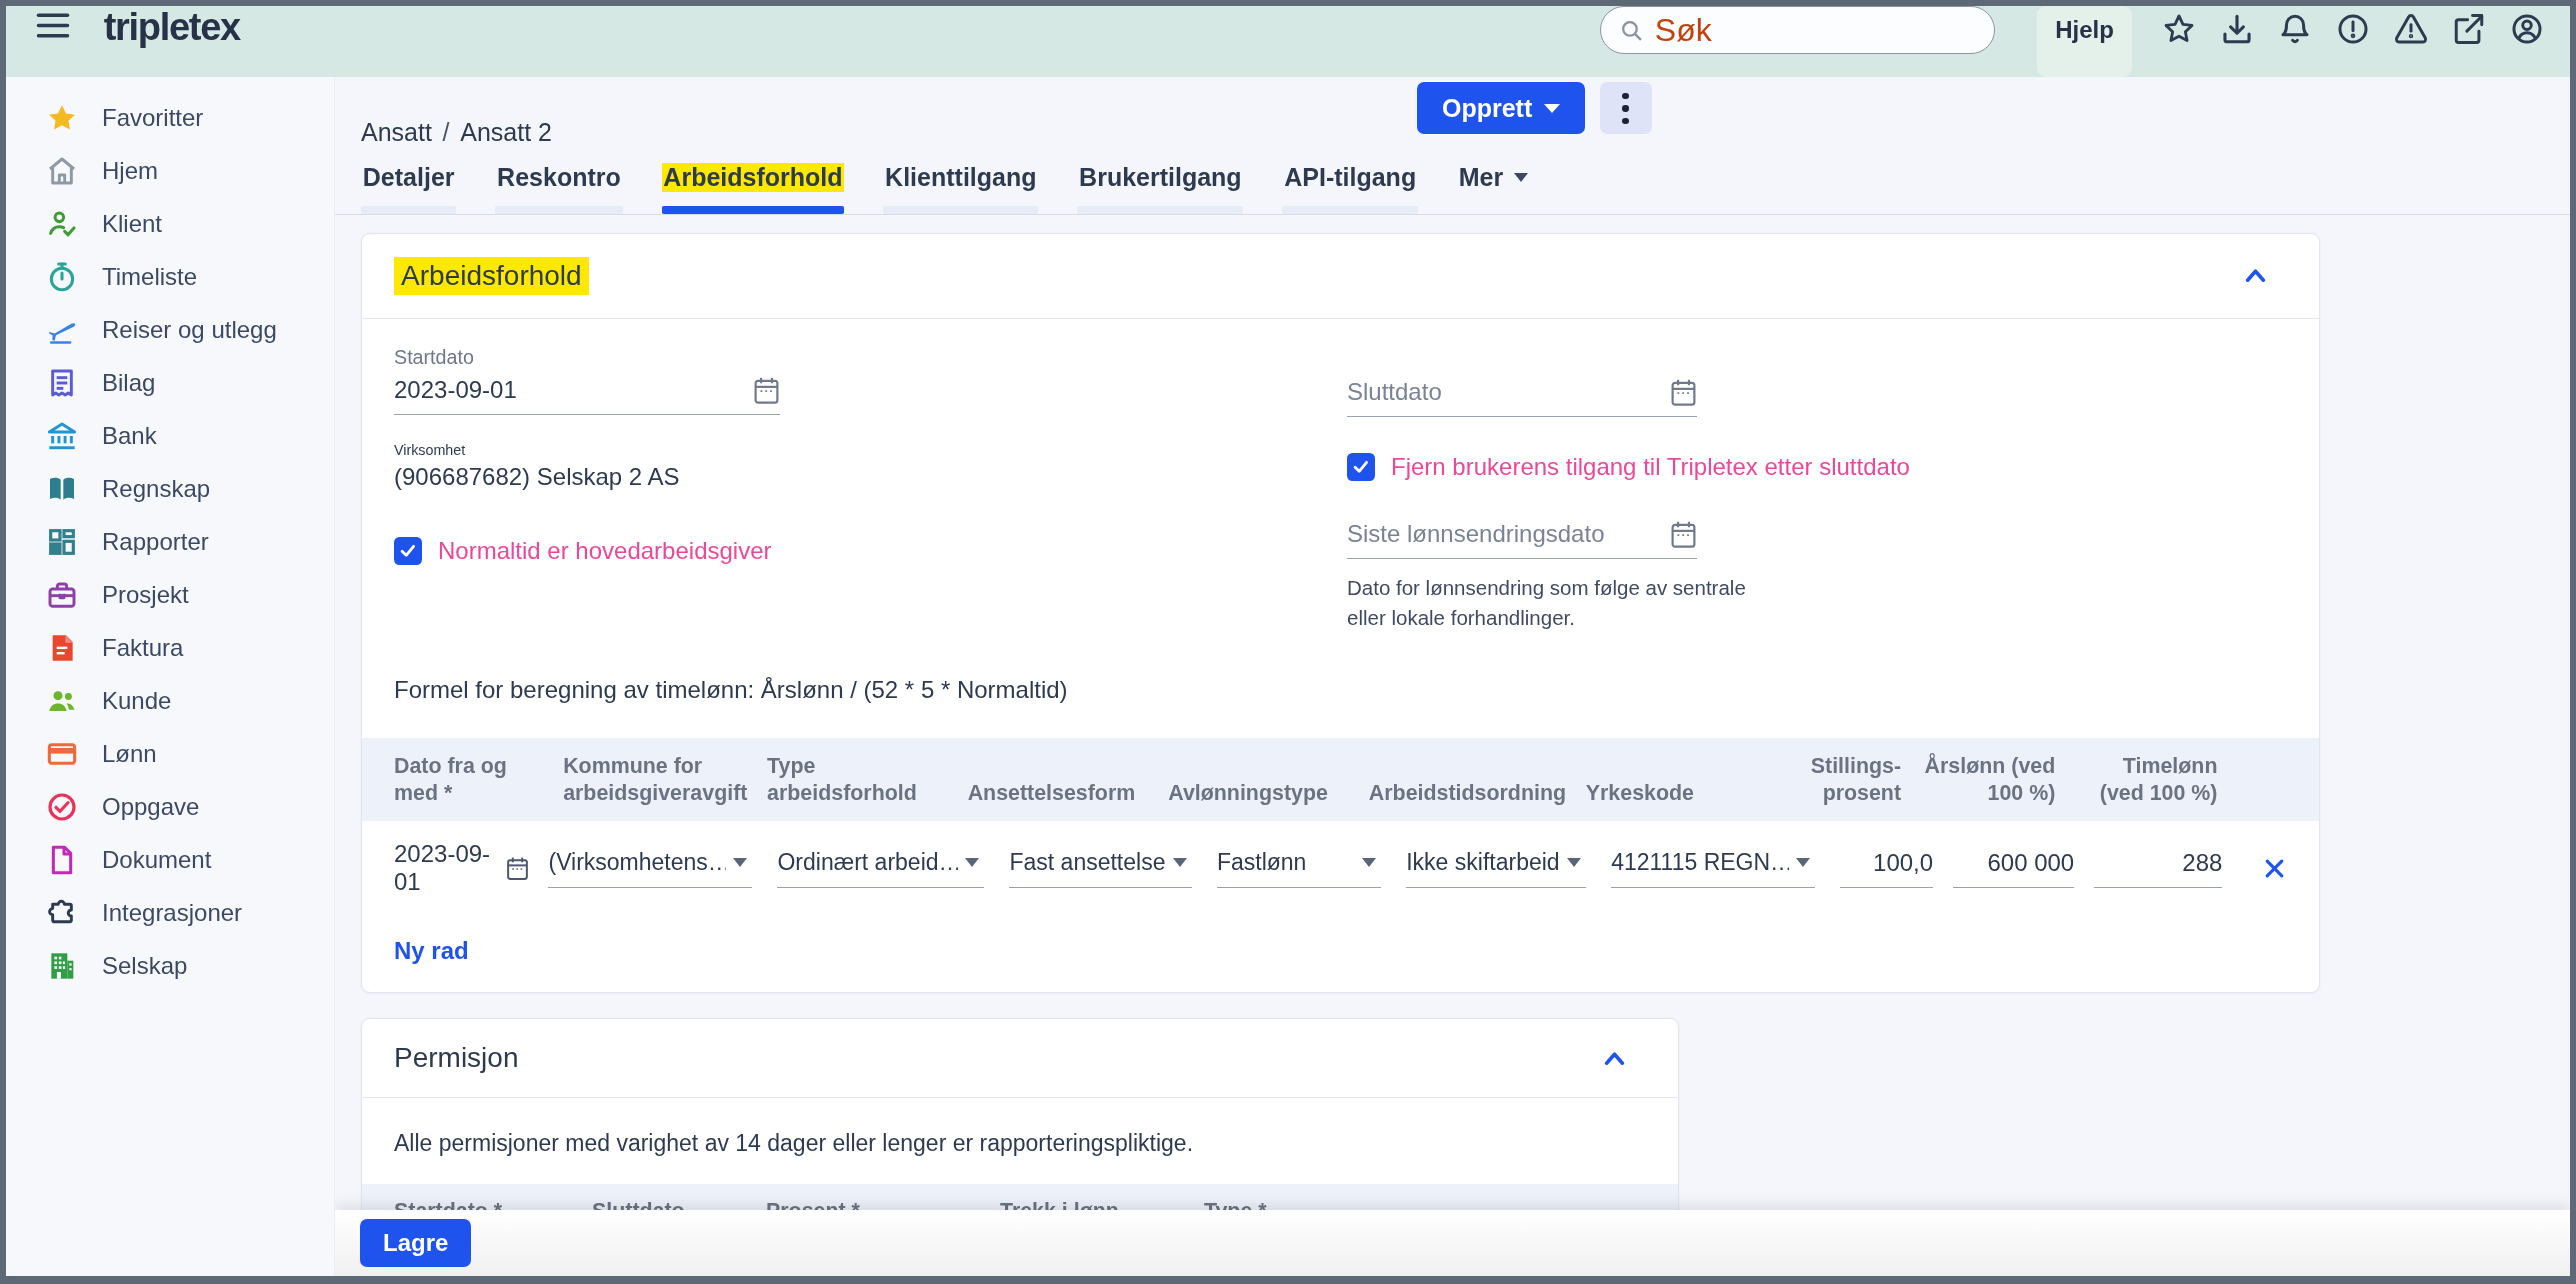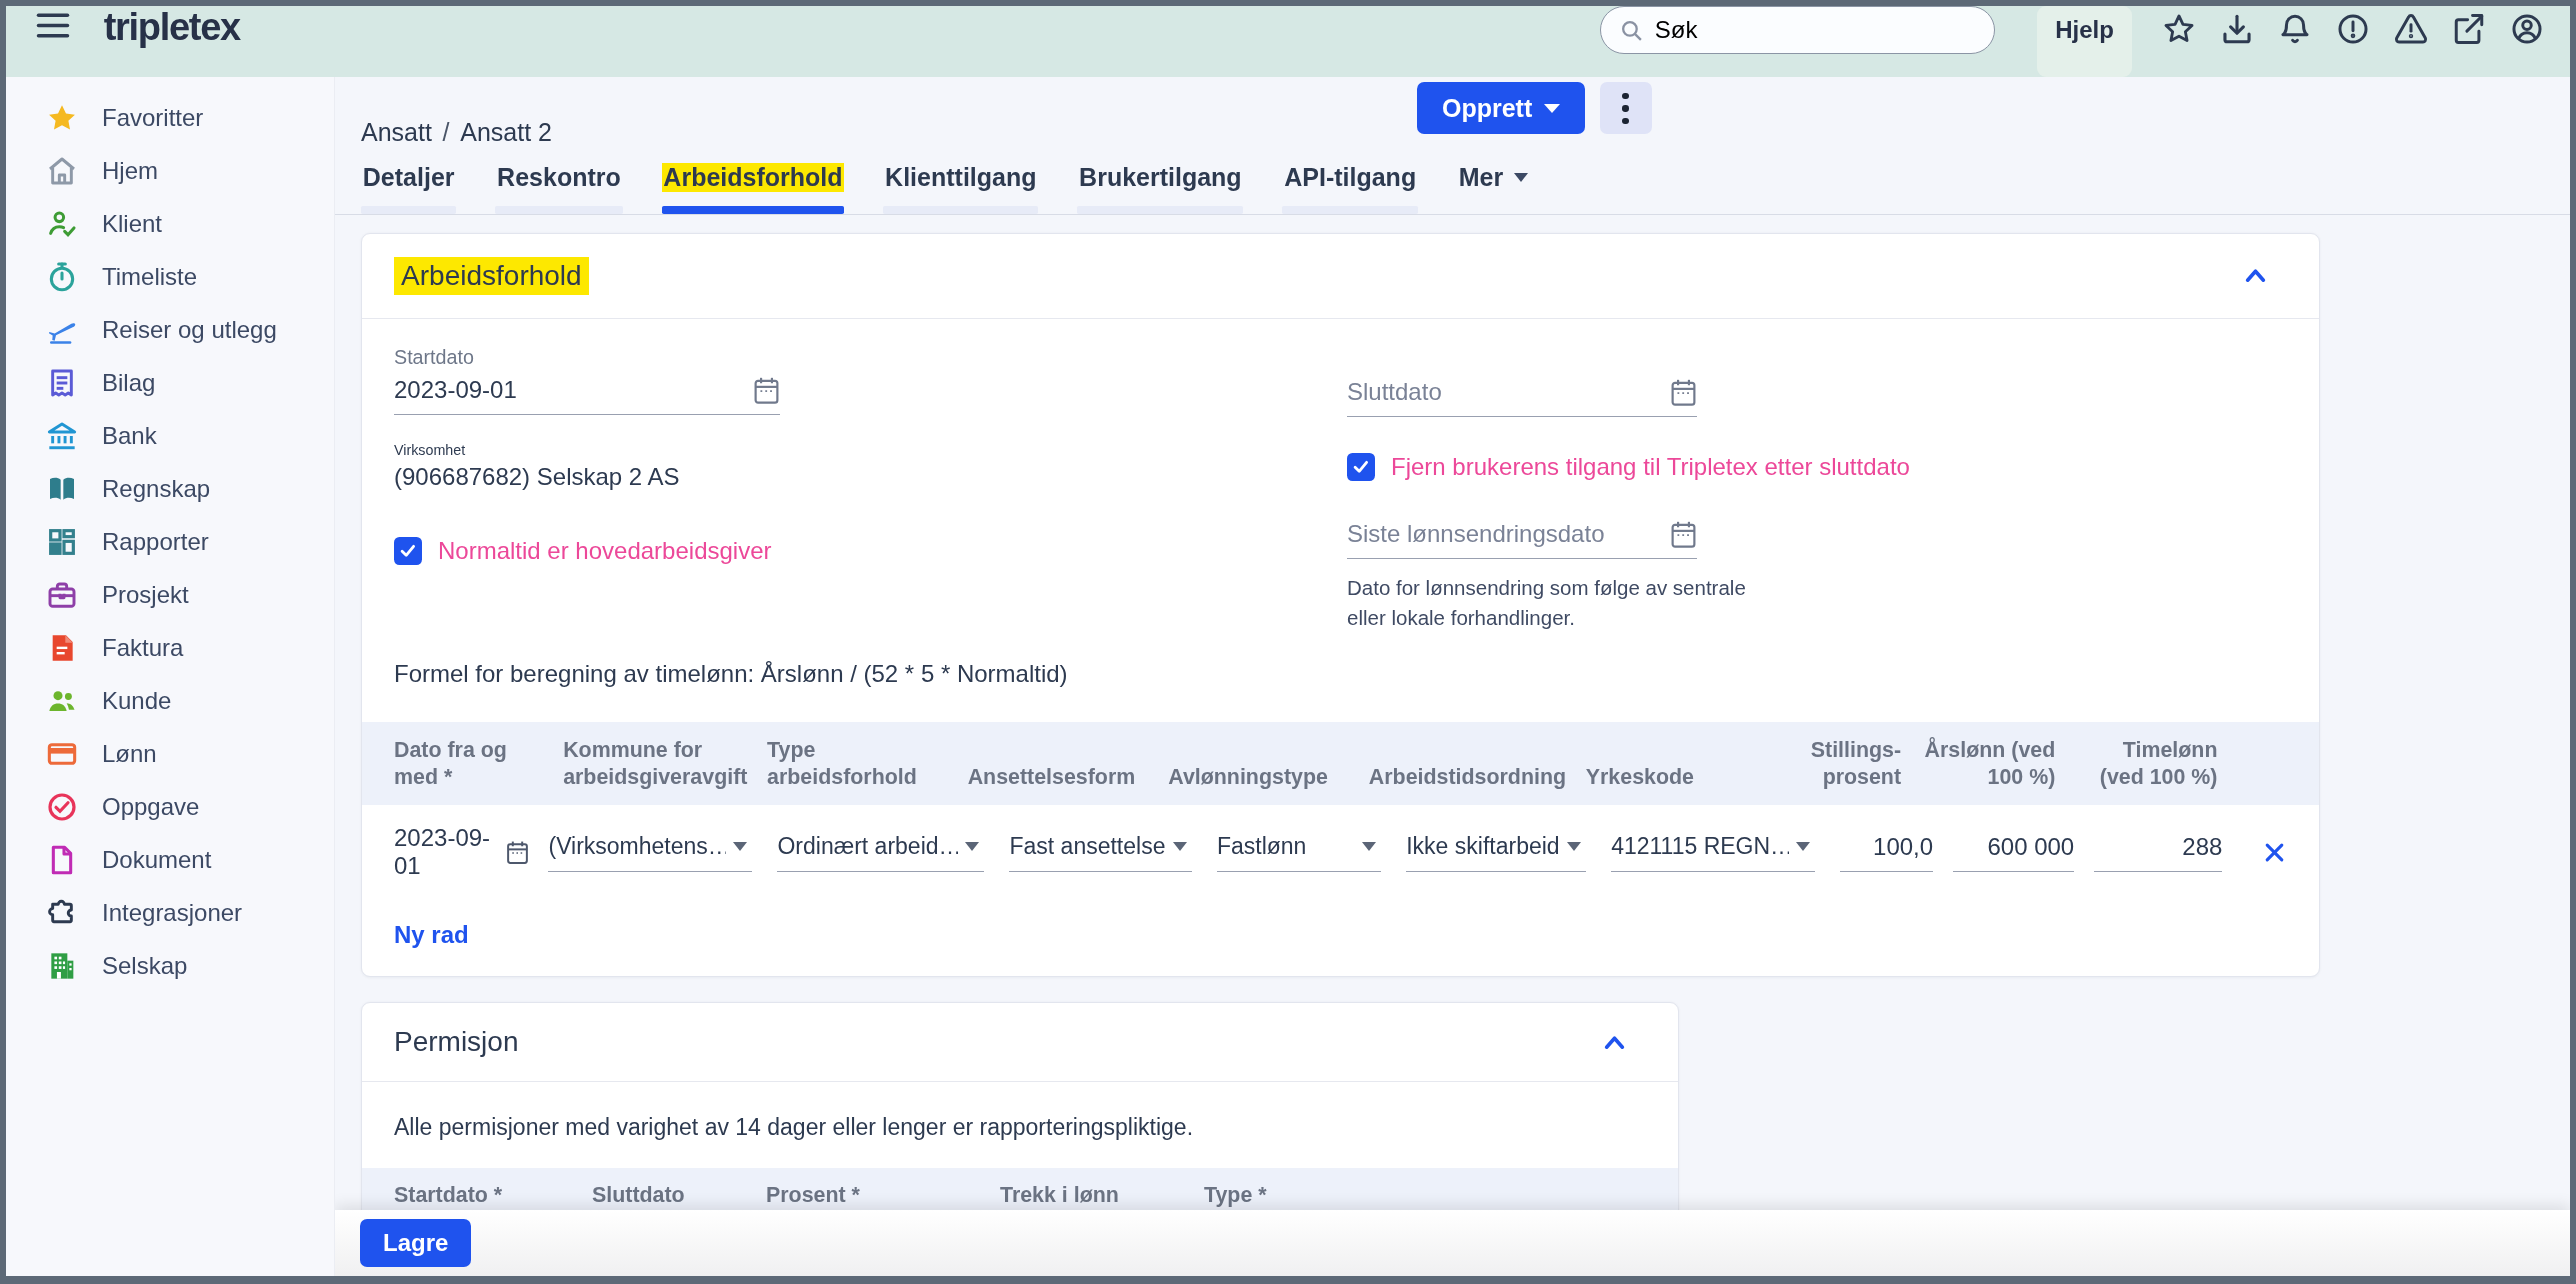--- a/index.html
+++ b/index.html
@@ -20,21 +20,21 @@
     height:71px; flex:0 0 71px; background:#d6e8e4;
     display:flex; padding:0 19.7px 0 27px; gap:12px;
   }
   .hamburger { width:39px; height:39px; display:flex; align-items:center; justify-content:center; cursor:pointer; }
   .logo { font-size:38px; font-weight:bold; letter-spacing:-1.3px; color:#273148; margin-left:19.7px; }
   .topbar-spacer { flex:1; }
   .search-pill {
     width:395px; height:48px; border-radius:25px; background:#fbfdff;
     border:1.8px solid #8b95a5; display:flex; align-items:center; padding:0 18px; gap:10.7px; margin-right:30px;
   }
-  .search-pill .ph { color:#000000; font-size:24px; }
+  .search-pill .ph { color:#c2410c; font-size:32px; }
   .help-btn {
     background:#e4f0ea; border-radius:9px; padding:9.8px 18px;
     font-size:24px; font-weight:bold; color:#273148; margin-right:12.5px; cursor:pointer;
   }
   .tb-icon { width:46px; height:46px; display:flex; align-items:center; justify-content:center; cursor:pointer; }
 
   
   .shell { flex:1; display:flex; min-height:0; position:relative; }
 
   
@@ -98,21 +98,21 @@
   .readonly-group { margin-top:27px; }
   .readonly-group .f-label { margin-bottom:5.4px; }
   .readonly-group .f-value { font-size:24px; }
 
   .check-row { display:flex; align-items:center; gap:16px; cursor:pointer; }
   .checkbox { width:28px; height:28px; border-radius:5.4px; background:#1f53ee; display:flex; align-items:center; justify-content:center; flex:0 0 28px; }
   .check-label { font-size:24px; color:#ec4899; }
 
   .helper-text { font-size:20.5px; color:#3f4a63; margin-top:14.3px; width:411px; line-height:1.45; }
 
-  .formula { font-size:24px; color:#2d3a50; margin:28px 32px 0; }
+  .formula { font-size:24px; color:#2d3a50; margin:44px 32px 0; }
 
   
   .emp-table { margin-top:34px; }
   .t-headrow { background:#edf1fa; display:flex; align-items:flex-end; padding:14.3px 32px 12.5px; }
   .t-headrow .th { font-size:21.4px; font-weight:bold; color:#6b7383; line-height:1.3; }
   .t-row { display:flex; align-items:center; padding:19.7px 32px 16px; }
   .c1 { width:171px; } .c2 { width:204px; } .c3 { width:207px; } .c4 { width:207px; }
   .c5 { width:207px; } .c6 { width:202px; } .c7 { width:204px; }
   .c8 { width:118px; text-align:right; } .c9 { width:154px; text-align:right; } .c10 { width:163px; text-align:right; }
   .c11 { width:57px; display:flex; justify-content:flex-end; }

